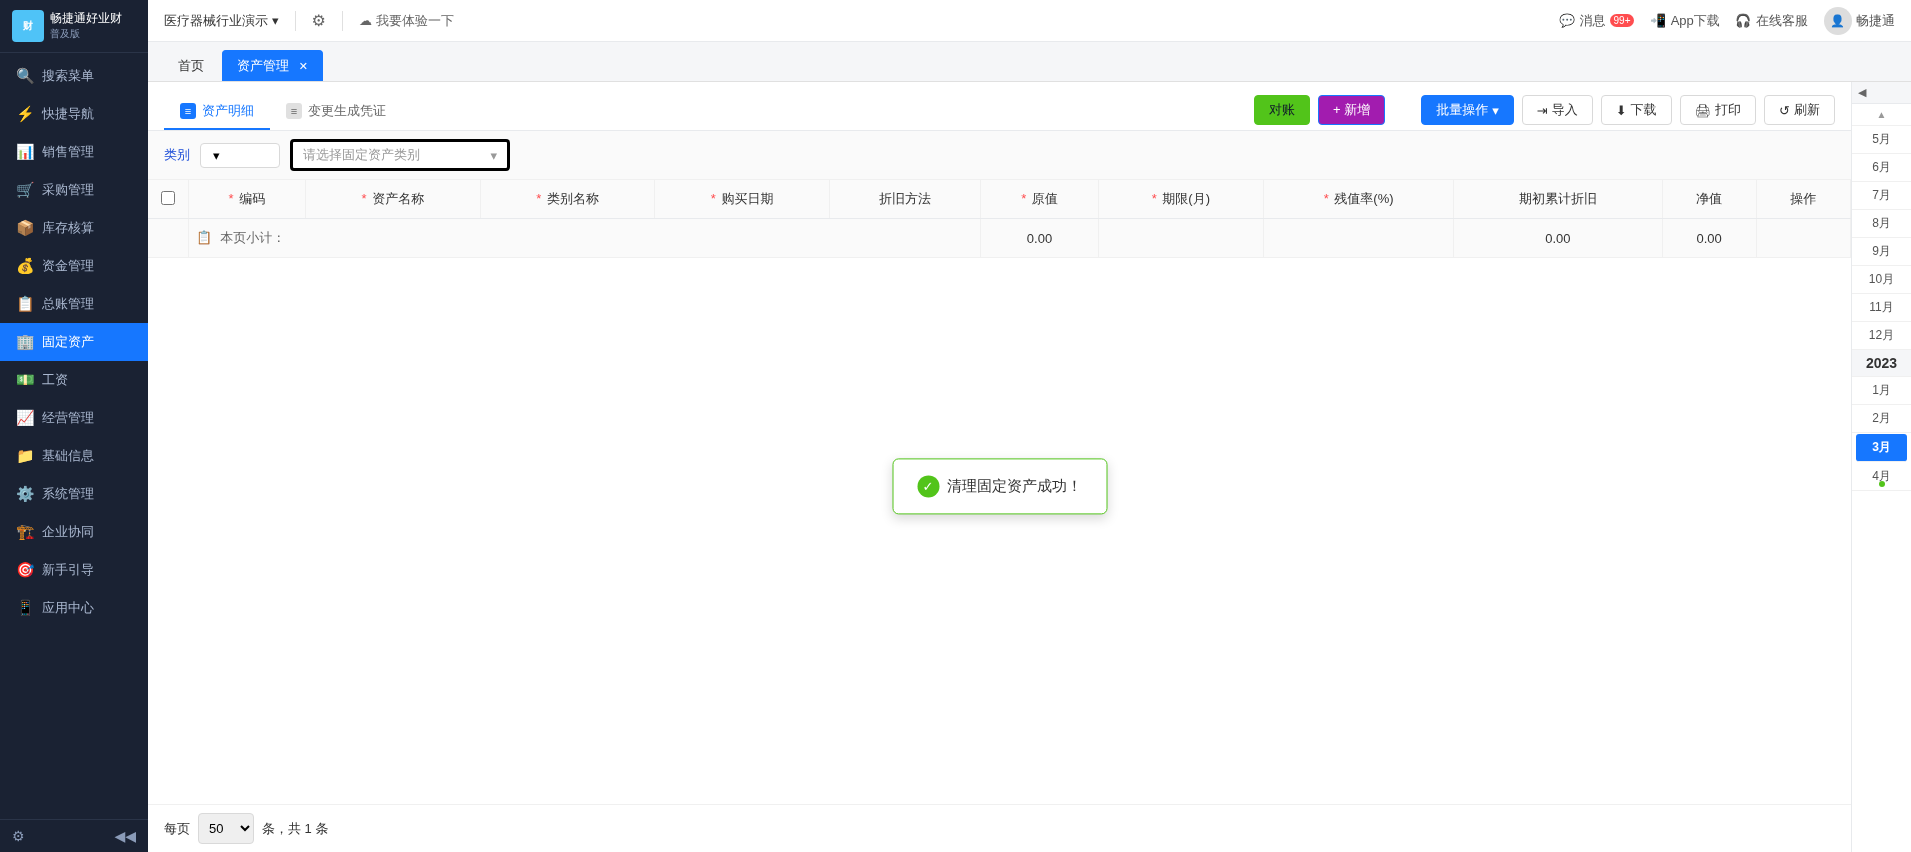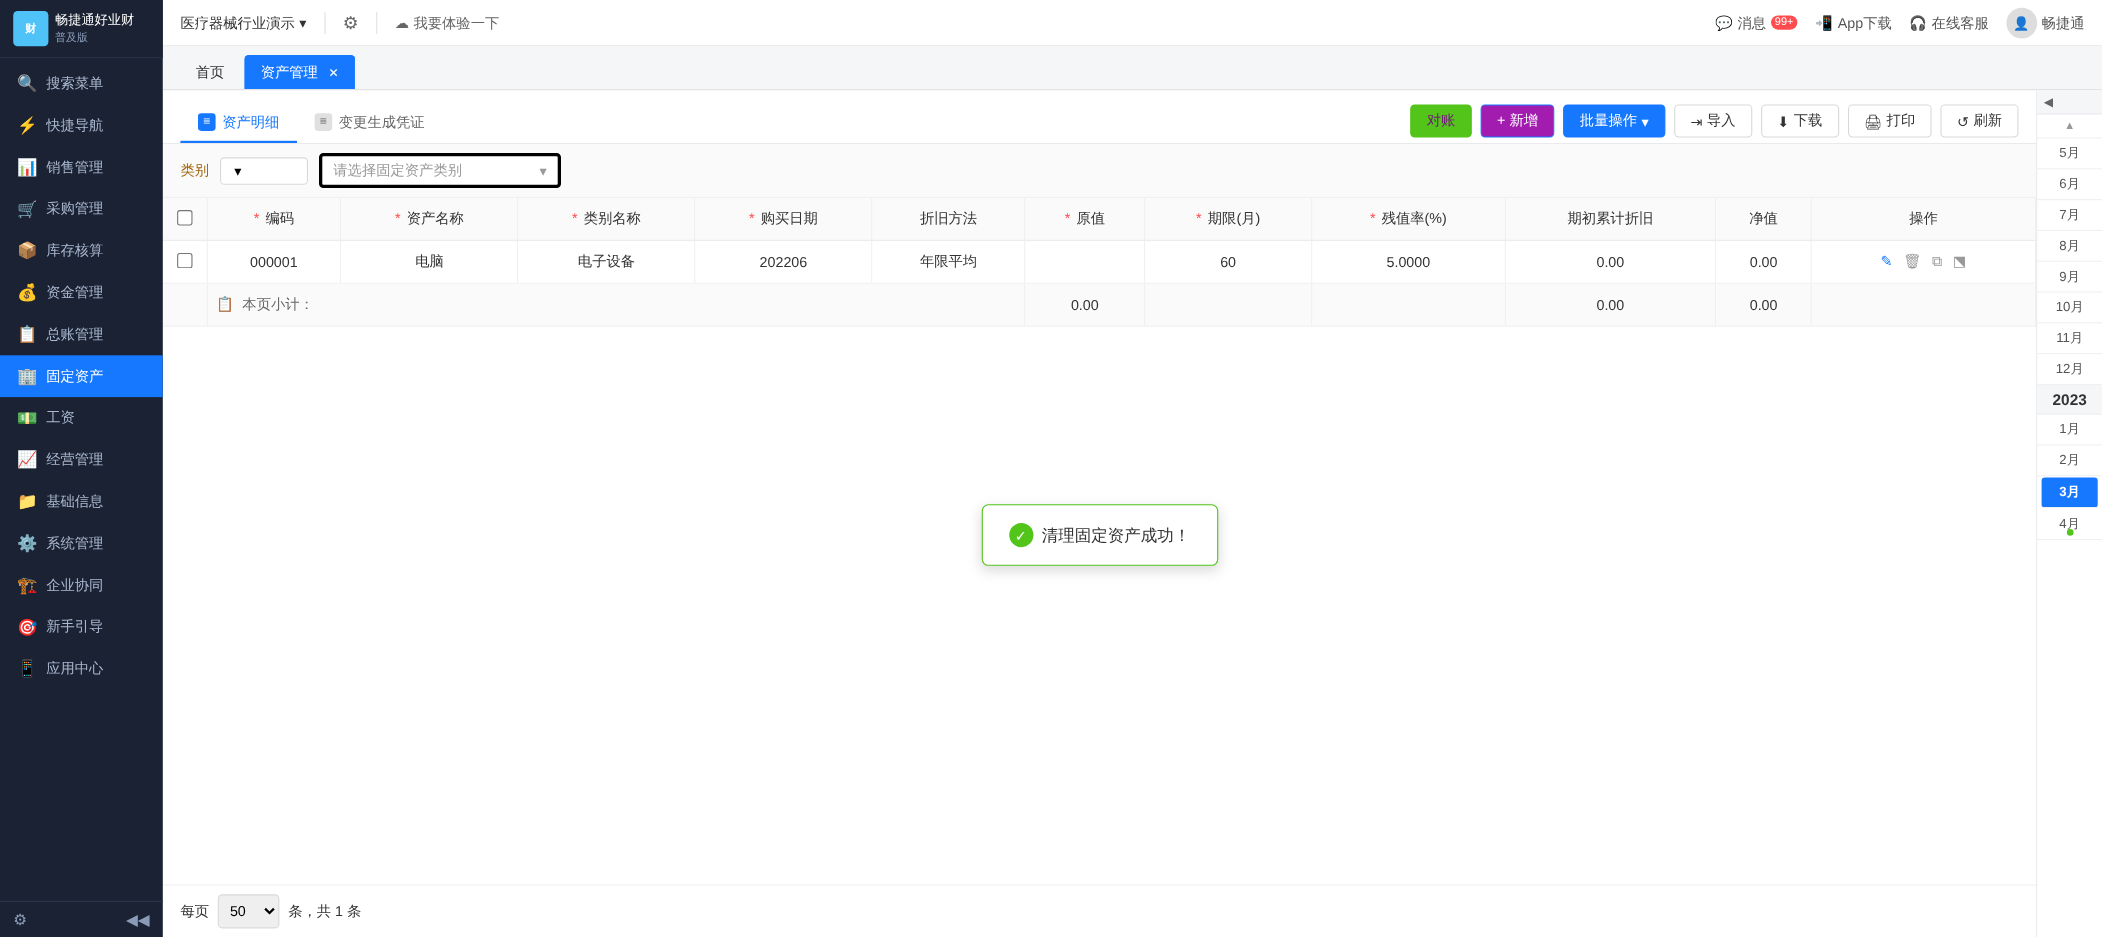--- a/index.html
+++ b/index.html
@@ -163,35 +163,35 @@
       padding: 5px 14px;
       border-radius: 4px;
       font-size: 13px;
       cursor: pointer;
       border: 1px solid #d9d9d9;
       background: white;
       color: #333;
       display: flex; align-items: center; gap: 4px;
     }
     .btn-primary { background: #a21caf; color: white; border-color: #1677ff; }
-    .btn-success { background: #52c41a; color: #701a75; border-color: #52c41a; }
+    .btn-success { background: #52c41a; color: #0f172a; border-color: #52c41a; }
     .btn-batch {
       background: #1677ff; color: white; border-color: #1677ff;
-      display: flex; align-items: center; gap: 4px;
+      display: flex; align-items: center; gap: 4px; margin-left: 28px;
     }
 
     
     .filter-row {
       display: flex; align-items: center;
       padding: 8px 16px;
       gap: 10px;
       background: #fafafa;
       border-bottom: 1px solid #f0f0f0;
     }
-    .filter-label { font-size: 13px; color: #a16207; font-family: Liberation Mono, monospace; }
+    .filter-label { font-size: 13px; color: #1d4ed8; font-family: Liberation Mono, monospace; }
     .filter-select {
       display: flex; align-items: center; gap: 4px;
       border: 1px solid #d9d9d9;
       border-radius: 4px;
       padding: 4px 8px;
       background: white;
       cursor: pointer;
       font-size: 13px;
       min-width: 80px;
     }
@@ -560,41 +560,20 @@
               </th>
               <th>
                 <span>净值</span>
               </th>
               <th>
                 <span>操作</span>
               </th>
             </tr>
           </thead>
           <tbody>
-            <tr class="table-row">
-              <td class="checkbox-cell">
-                <input type="checkbox" class="checkbox" style="">
-              </td>
-              <td>000001</td>
-              <td>电脑</td>
-              <td>电子设备</td>
-              <td>202206</td>
-              <td>年限平均</td>
-              <td></td>
-              <td>60</td>
-              <td>5.0000</td>
-              <td>0.00</td>
-              <td>0.00</td>
-              <td>
-                <span style="color:#1677ff; cursor:pointer; margin:0 3px;">✎</span>
-                <span style="color:#999; cursor:pointer; margin:0 3px;">🗑</span>
-                <span style="color:#999; cursor:pointer; margin:0 3px;">⧉</span>
-                <span style="color:#999; cursor:pointer; margin:0 3px;">⬔</span>
-              </td>
-            </tr>
             <tr class="subtotal-row">
               <td></td>
               <td colspan="5" style="text-align:left; color:#666;">
                 <span style="margin-right:4px;">📋</span>
                 <span>本页小计：</span>
               </td>
               <td>0.00</td>
               <td></td>
               <td></td>
               <td>0.00</td>

